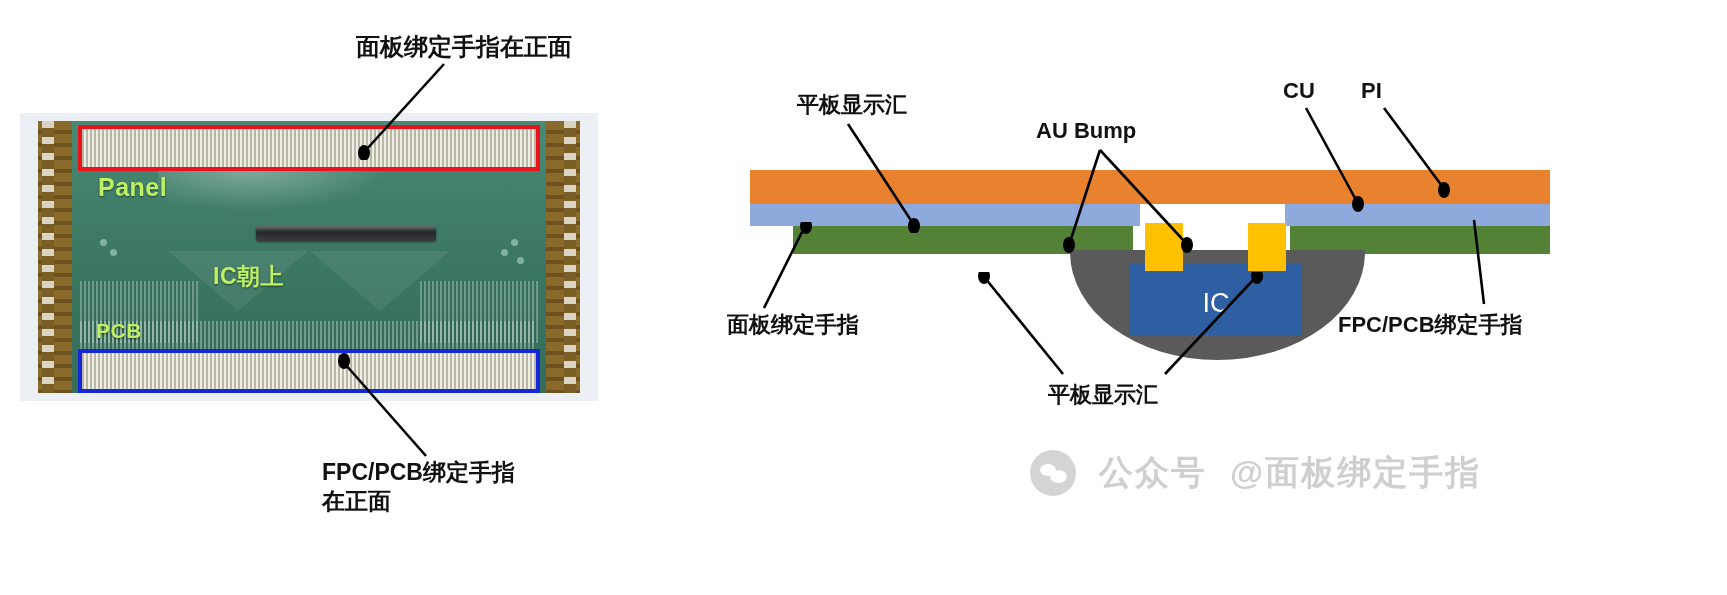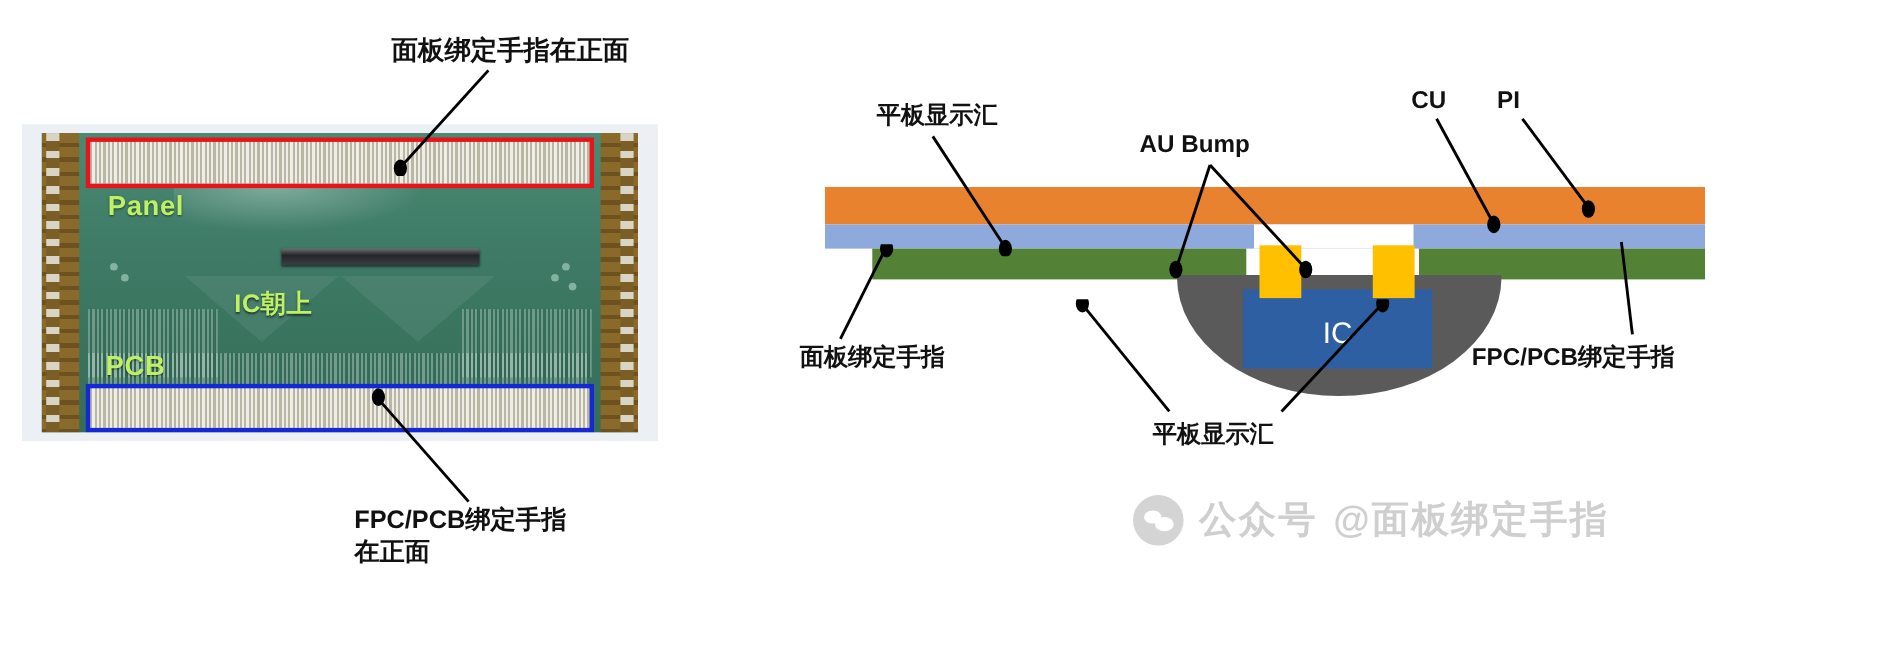--- a/index.html
+++ b/index.html
@@ -50,21 +50,21 @@
   .vshape2{position:absolute;border-left:70px solid transparent;border-right:70px solid transparent;
     border-top:60px solid rgba(255,255,255,.07);right:130px;top:130px;}
   .gloss{position:absolute;left:120px;top:20px;width:230px;height:70px;
     background:radial-gradient(ellipse at 40% 40%,rgba(255,255,255,.32),rgba(255,255,255,0) 70%);}
   .dots{position:absolute;width:7px;height:7px;border-radius:50%;background:rgba(190,225,210,.55);}
 
   .photo-label{position:absolute;color:#bef264;font-weight:bold;
     text-shadow:0 1px 2px rgba(0,0,0,.55);letter-spacing:.5px;}
   #lbl-panel{left:60px;top:52px;font-size:25px;}
   #lbl-ic-up{left:175px;top:140px;font-size:23px;}
-  #lbl-pcb{left:58px;top:198px;font-size:25px;}
+  #lbl-pcb{left:58px;top:198px;font-size:21px;}
 
   
   .callout{position:absolute;font-weight:bold;color:#111;line-height:1.25;white-space:pre-line;}
   #cap-top{left:356px;top:32px;font-size:24px;}
   #cap-bottom{left:322px;top:458px;font-size:23px;}
 
   
   #xsec{left:745px;top:60px;width:960px;height:330px;}
 
   #layer-pi{left:5px;top:110px;width:800px;height:34px;background:#E8822E;}
@@ -79,21 +79,21 @@
 
   #epoxy{left:325px;top:190px;width:295px;height:110px;background:#5A5A5A;
     border-radius:0 0 150px 150px / 0 0 110px 110px;}
   #ic-block{left:385px;top:203px;width:172px;height:72px;background:#2E5FA3;}
   #ic-text{left:385px;top:228px;width:172px;text-align:center;color:#ffffff;
     font-size:27px;font-weight:normal;}
 
   .rlabel{position:absolute;font-weight:bold;color:#111;font-size:22px;white-space:nowrap;}
 
   
-  #watermark{left:1030px;top:450px;display:flex;align-items:flex-end;gap:14px;opacity:.42;}
+  #watermark{left:1030px;top:450px;display:flex;align-items:flex-end;gap:23px;opacity:.42;}
   #wm-badge{width:46px;height:46px;border-radius:50%;background:#9a9a9a;position:relative;}
   #wm-badge:before{content:"";position:absolute;left:10px;top:14px;width:16px;height:12px;
     border-radius:50%;background:#fff;}
   #wm-badge:after{content:"";position:absolute;left:20px;top:20px;width:17px;height:13px;
     border-radius:50%;background:#fff;}
   .wm-text{font-size:34px;font-weight:bold;color:#8e8e8e;letter-spacing:2px;}
 </style>
 </head>
 <body>
 

